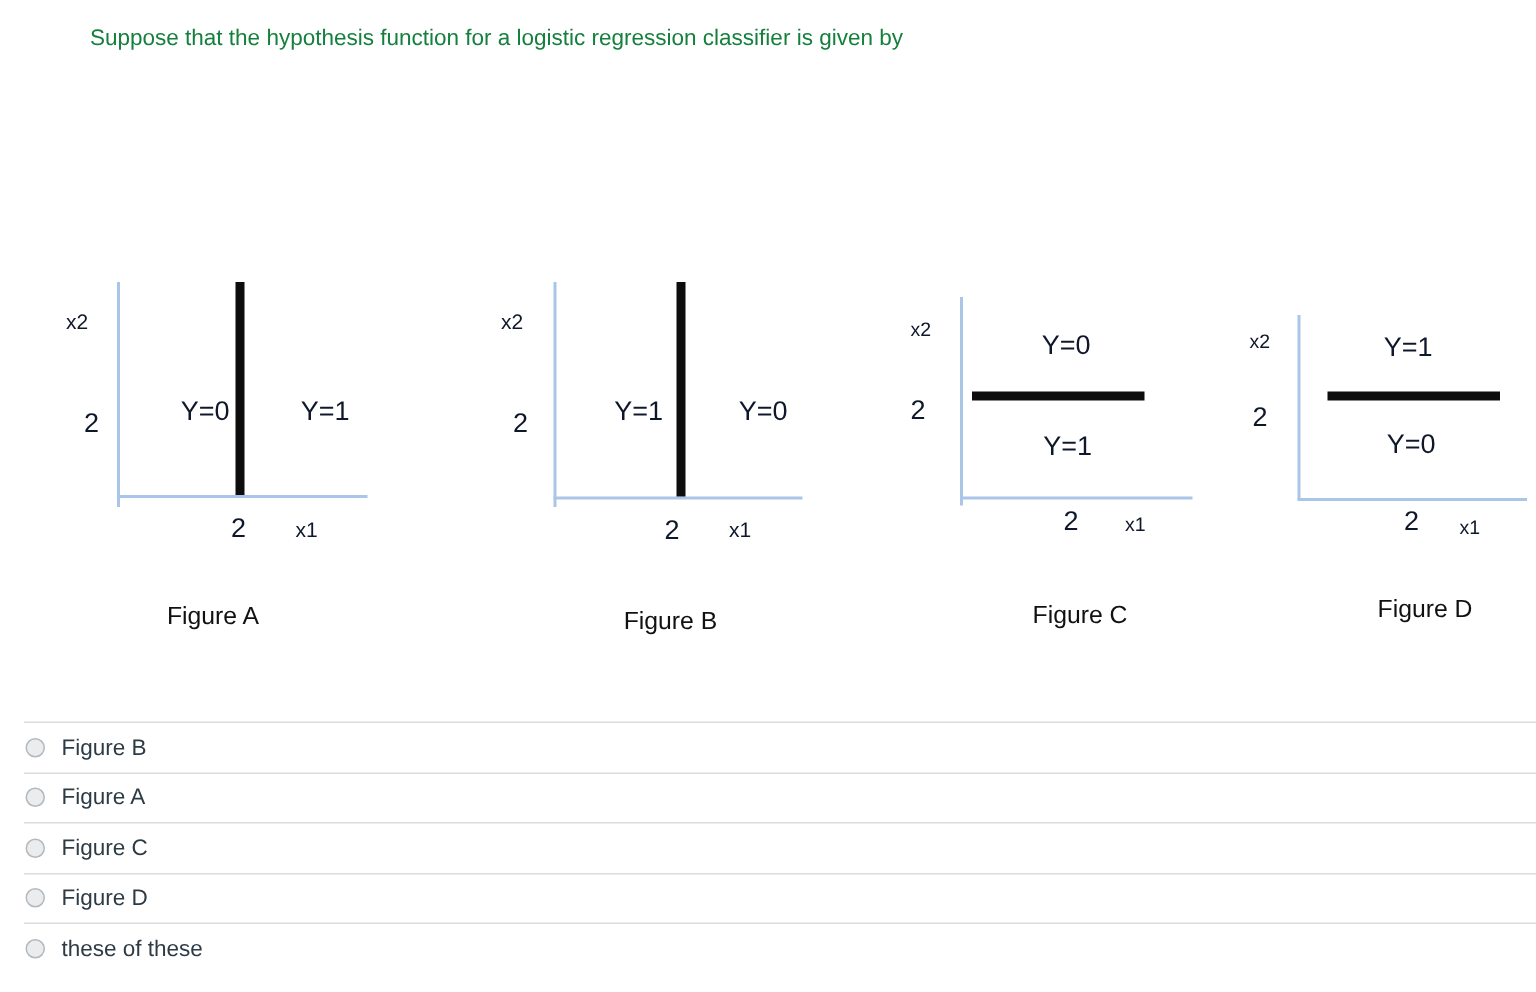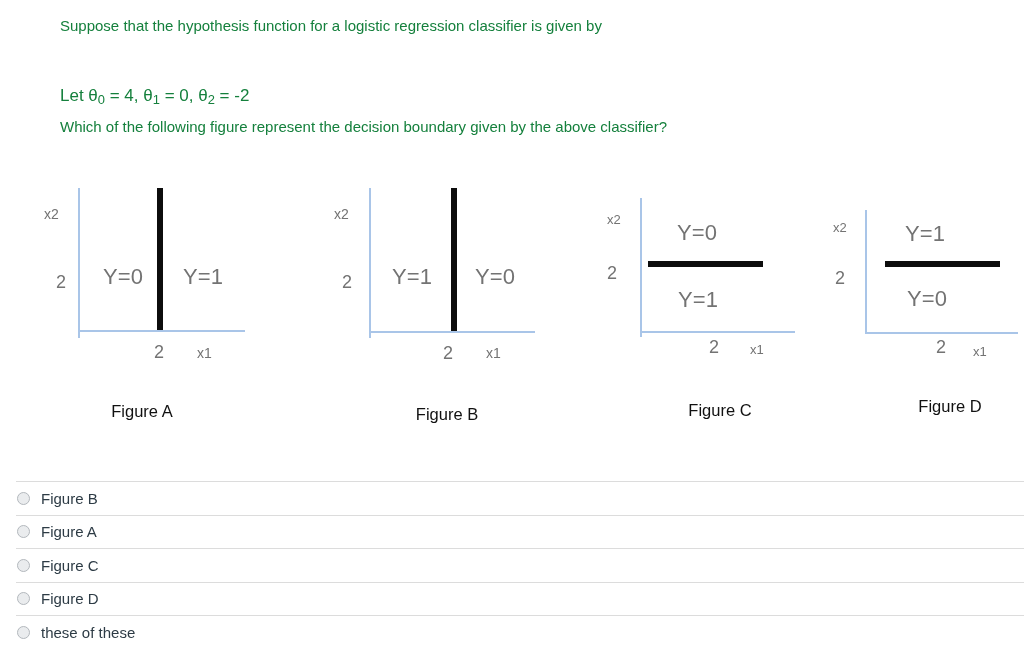--- a/index.html
+++ b/index.html
@@ -15,24 +15,24 @@
   .q4 { top:118px; font-size:15px; }
   .sub { font-size:0.76em; vertical-align:-0.24em; }
 
   
   .fig { position:absolute; width:215px; height:250px; }
   .fig * { position:absolute; }
   .axis-y { width:2px;  background:#a9c5e8; }
   .axis-x { height:2px; background:#a9c5e8; }
   .vline { width:6px;  background:#0d0d0d; }
   .hline { height:6px; background:#0d0d0d; }
-  .flab { color:#737373; white-space:nowrap; }
+  .flab { color:#0f172a; white-space:nowrap; }
   .axlab  { font-size:14px; }
   .tick   { font-size:18px; }
-  .region { font-size:22px; width:60px; text-align:center; }
+  .region { font-size:18px; width:60px; text-align:right; }
   .caption{ font-size:16.5px; color:#111; width:150px; text-align:center; }
 
   
   .fa .axis-y { left:38px; top:8px;  height:150px; }
   .fa .axis-x { left:38px; top:150px; width:167px; }
   .fa .vline  { left:117px; top:8px; height:142px; }
   .fa .lab-y2 { left:4px;  top:26px; }
   .fa .ytick  { left:16px; top:92px; }
   .fa .reg1   { left:53px;  top:84px; }
   .fa .reg2   { left:133px; top:84px; }
@@ -90,22 +90,20 @@
     border:1px solid #b3b8bd; background:#eaecee; flex:0 0 auto;
   }
   .opt-label { font-size:15px; color:#2d3b45; }
 </style>
 </head>
 <body>
 
 <div class="page">
 
   <div class="qline q1">Suppose that the hypothesis function for a logistic regression classifier is given by</div>
-  <div class="qline q3"><span>Let θ</span><span class="sub">0</span><span> = 4, θ</span><span class="sub">1</span><span> = 0, θ</span><span class="sub">2</span><span> = -2</span></div>
-  <div class="qline q4">Which of the following figure represent the decision boundary given by the above classifier?</div>
 
   <div class="fig fa pos-a">
     <div class="axis-y"></div>
     <div class="axis-x"></div>
     <div class="vline"></div>
     <div class="flab axlab lab-y2">x2</div>
     <div class="flab tick ytick">2</div>
     <div class="flab region reg1">Y=0</div>
     <div class="flab region reg2">Y=1</div>
     <div class="flab tick xtick">2</div>

